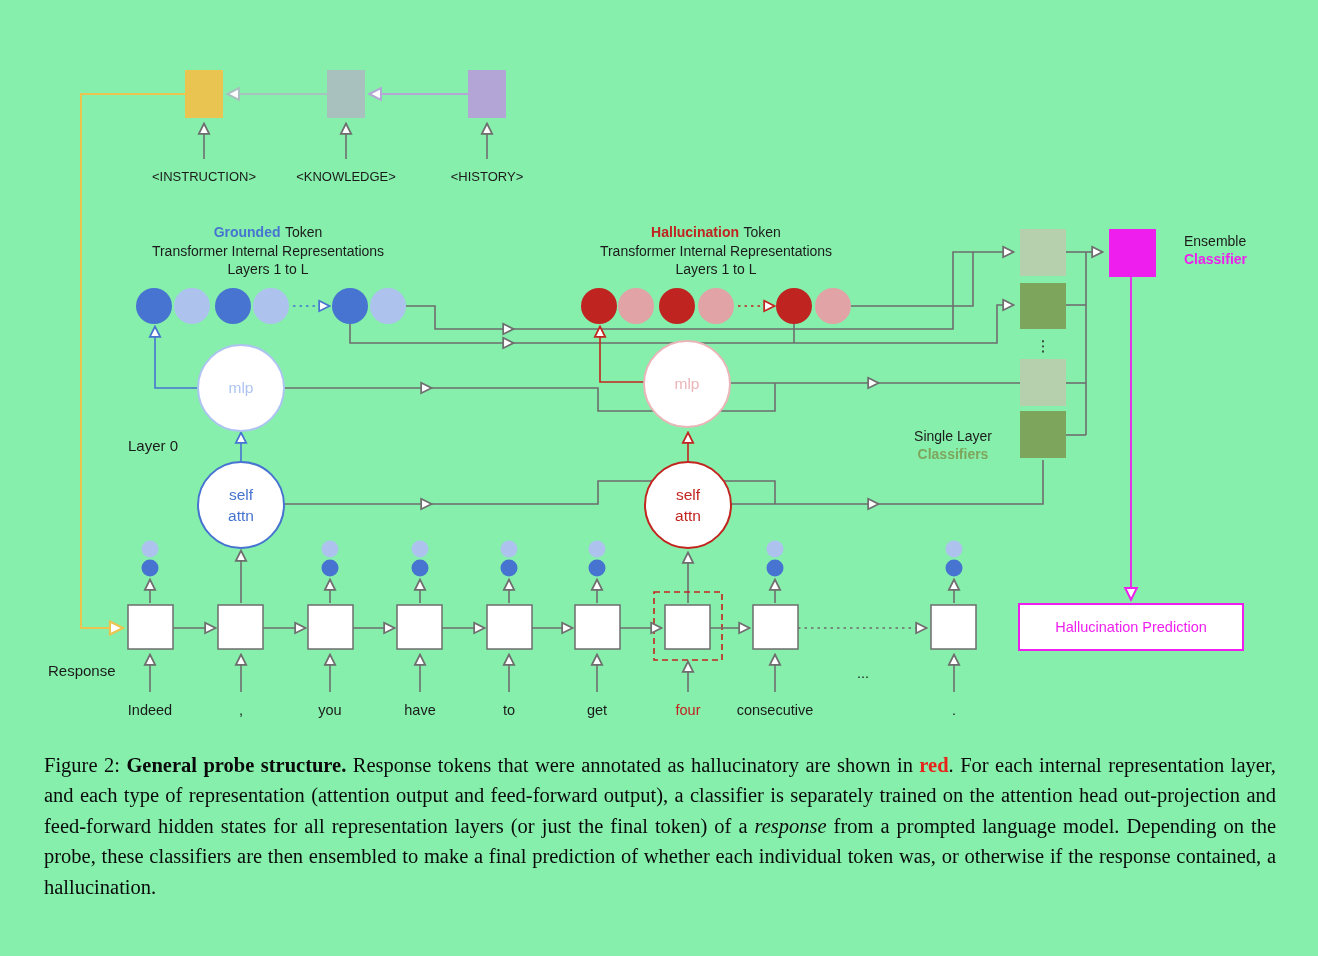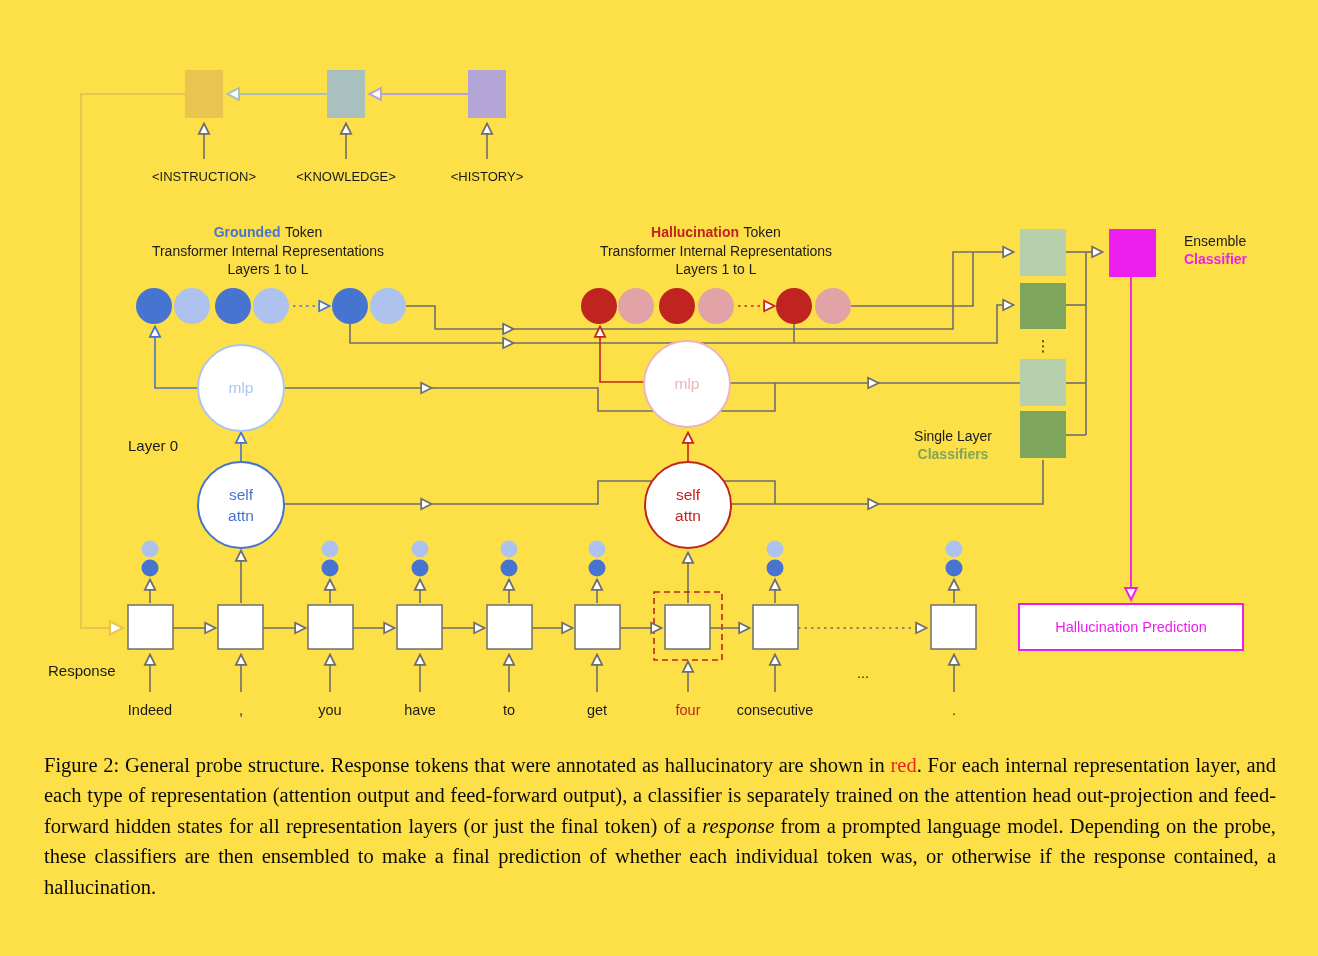--- a/index.html
+++ b/index.html
@@ -1,35 +1,35 @@
 <!DOCTYPE html>
 <html><head>
 <meta charset="utf-8">
 <style>
   html,body{margin:0;padding:0;background:#fff;}
-  #page{position:relative;width:1318px;height:956px;background:#fde047;font-family:"Liberation Sans",sans-serif;overflow:hidden;}
+  #page{position:relative;width:1318px;height:956px;background:#86efac;font-family:"Liberation Sans",sans-serif;overflow:hidden;}
   #diagram{position:absolute;left:0;top:0;}
   .gline{stroke:#6e6e6e;stroke-width:1.6;fill:none;}
   .dotg{stroke-dasharray:2.5 4;}
   text{font-family:"Liberation Sans",sans-serif;fill:#1b1b1b;font-size:14px;}
   .t13{font-size:13px;}
   .t145{font-size:14.5px;}
   .t15{font-size:15px;}
   .t155{font-size:15.5px;}
   .mid{text-anchor:middle;}
   .b{font-weight:bold;}
   .blue{fill:#4674d0;}
   .red{fill:#bf2420;}
   .green{fill:#7da55c;}
   .mag{fill:#ee1fee;}
   .mlpb{fill:#aec4f0;}
   .mlpr{fill:#eab5b8;}
   .attr2{fill:#c2251f;}
   #caption{position:absolute;left:44px;top:750px;width:1232px;font-family:"Liberation Serif",serif;font-size:20.5px;line-height:30.4px;color:#0a0a0a;text-align:justify;}
-  #caption .cb{font-weight:normal;}
+  #caption .cb{font-weight:bold;}
   #caption .cr{color:#e8251a;}
   #caption .ci{font-style:italic;}
 </style>
 </head>
 <body>
 
 <div id="page">
 
 <svg id="diagram" width="1318" height="745" viewBox="0 0 1318 745">
   <defs>

